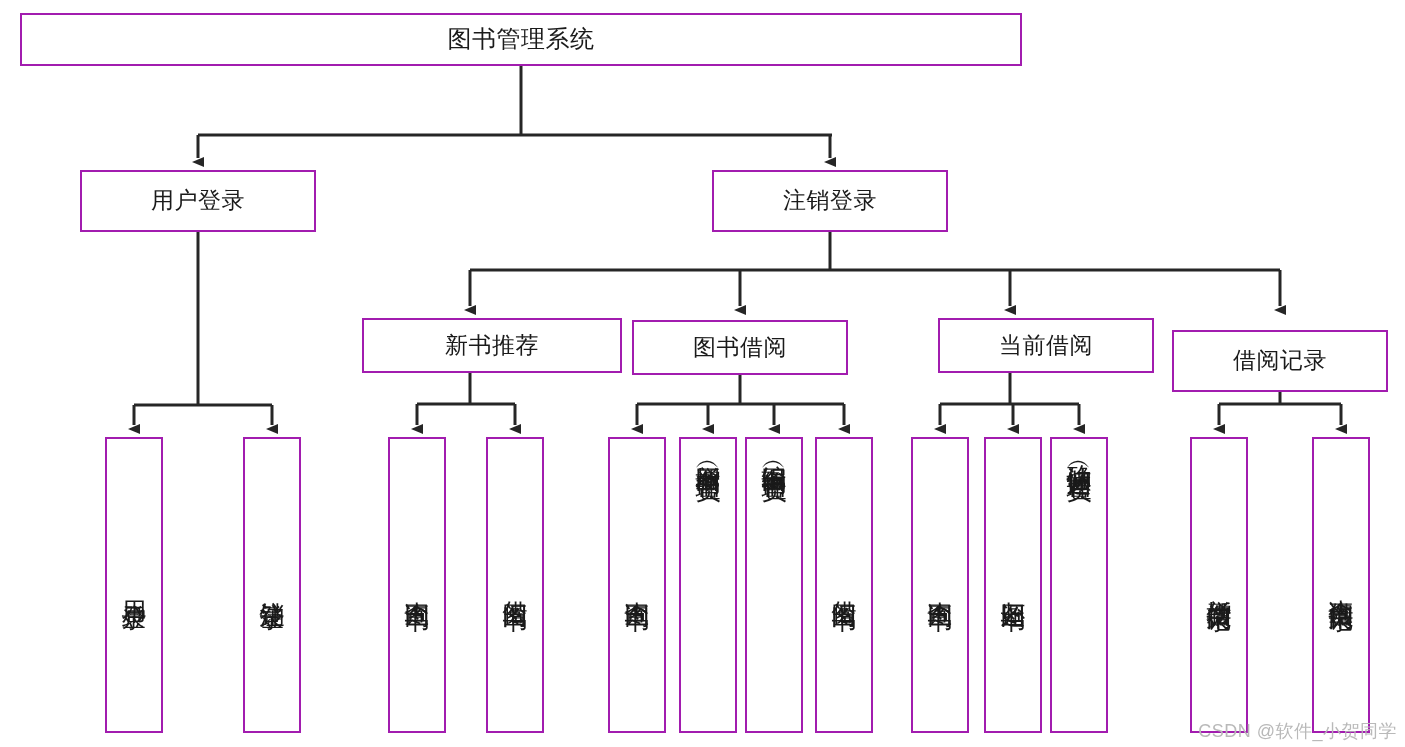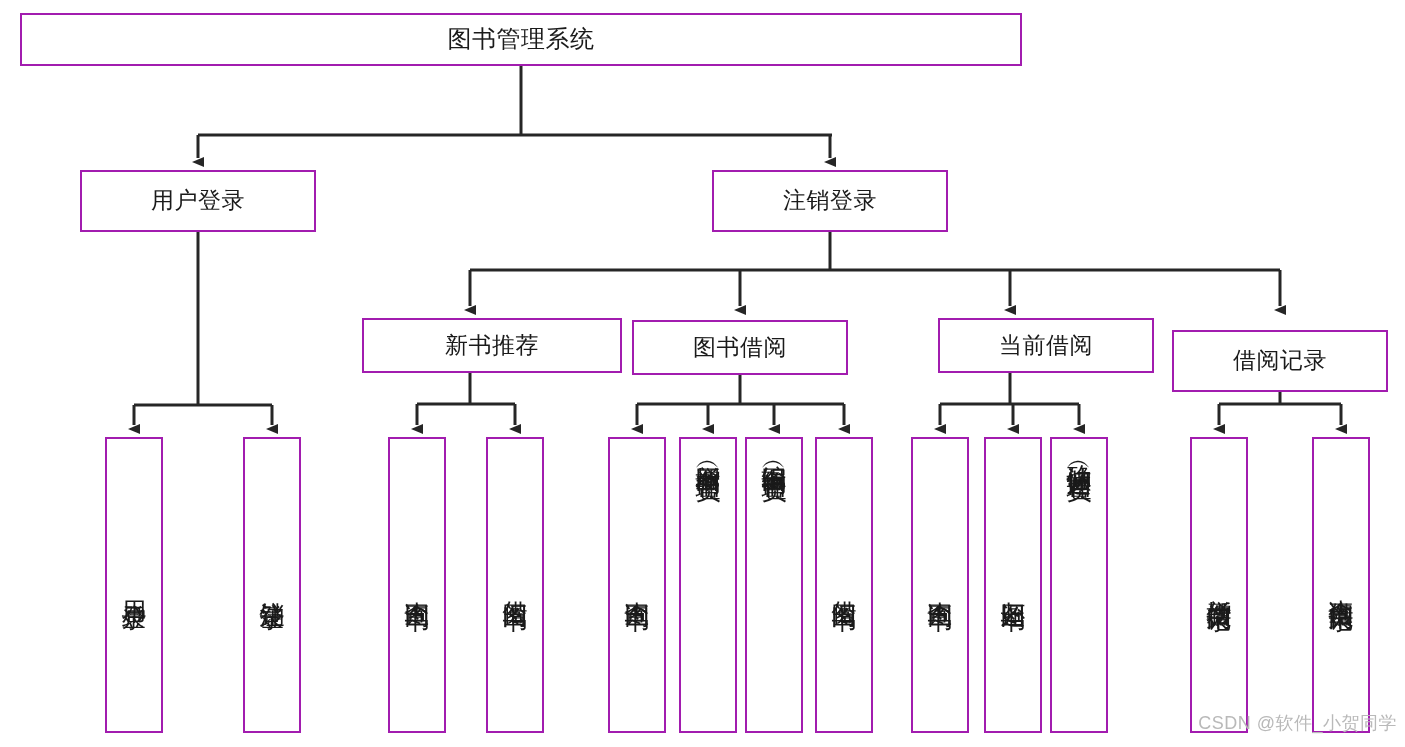--- a/index.html
+++ b/index.html
@@ -64,21 +64,21 @@
     letter-spacing: 2px;
     white-space: nowrap;
   }
   .node.v.center {
     align-items: center;
     padding-top: 0;
   }
   .watermark {
     position: absolute;
     right: 8px;
-    bottom: 12px;
+    bottom: 4px;
     font-size: 18px;
     color: #b9b9b9;
     letter-spacing: 0.5px;
     z-index: 5;
     white-space: nowrap;
   }
 </style>
 </head>
 <body>
 

